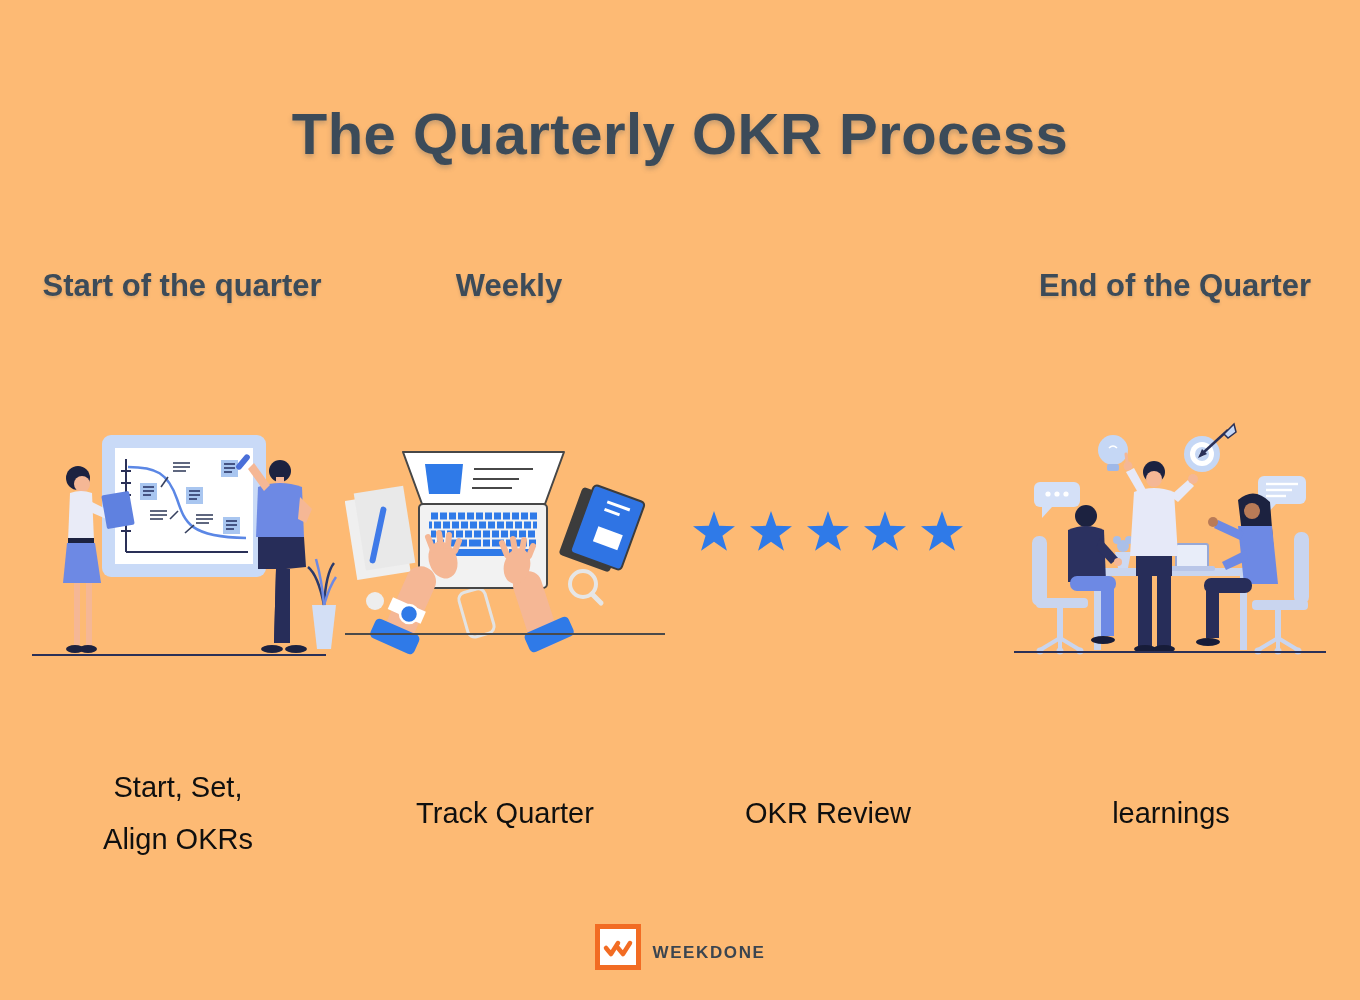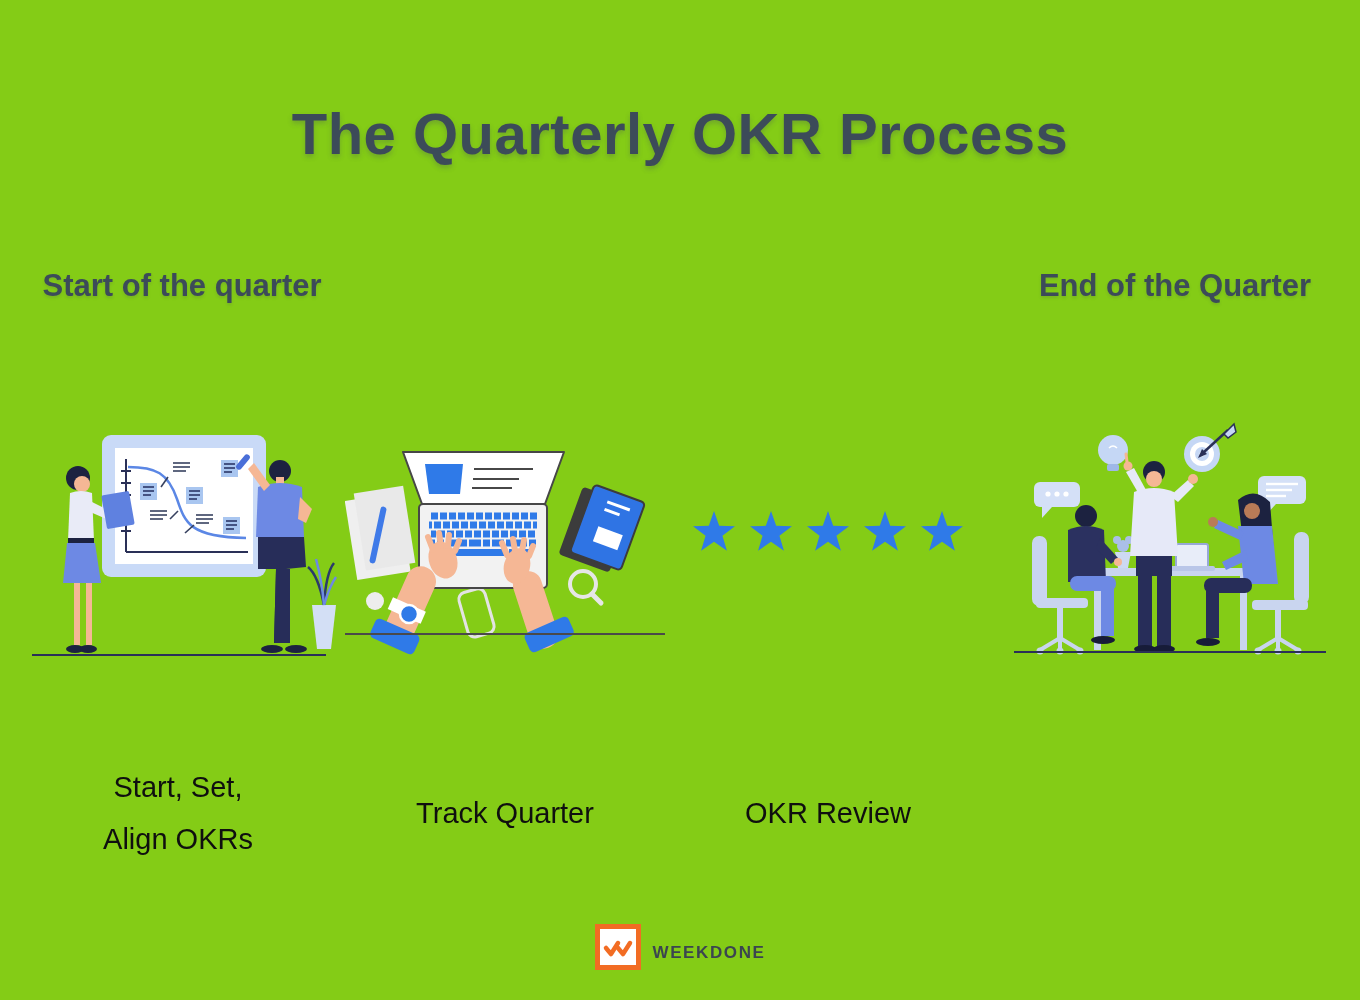--- a/index.html
+++ b/index.html
@@ -1,16 +1,16 @@
 <!DOCTYPE html>
 <html><head>
 <meta charset="utf-8">
 <style>
   html,body{margin:0;padding:0;background:#ffffff;}
-  .canvas{position:relative;width:1360px;height:1000px;background:#84cc16;overflow:hidden;
+  .canvas{position:relative;width:1360px;height:1000px;background:#fdba74;overflow:hidden;
           font-family:"Liberation Sans", sans-serif;}
   .page-title{position:absolute;top:100px;left:0;width:100%;text-align:center;margin:0;
               font-size:58px;font-weight:800;color:#3c4b59;letter-spacing:0.5px;
               text-shadow:0 3px 5px rgba(60,75,90,0.28);}
   .col{position:absolute;top:250px;width:340px;height:640px;}
   .col-1{left:8px}.col-2{left:335px}.col-3{left:658px}.col-4{left:1001px}
   .col-header{position:absolute;top:14px;left:0;width:100%;text-align:center;margin:4px;
               font-size:31px;font-weight:bold;color:#3c4b59;
               text-shadow:0 2px 3px rgba(60,75,90,0.18);}
   .illus{position:absolute;top:160px;left:0;width:100%;height:260px;
@@ -130,20 +130,21 @@
         <line x1="14" y1="230" x2="308" y2="230" stroke="#2a3057" stroke-width="2"></line>
       </svg>
     </div>
     <div class="caption">
       <span class="cap-line">Start, Set,</span>
       <span class="cap-line">Align OKRs</span>
     </div>
   </div>
 
   <div class="col col-2">
+    <h2 class="col-header">Weekly</h2>
     <div class="illus">
       <svg width="320" height="232" viewBox="0 0 320 232">
 
         <g transform="rotate(-9 35 100)">
           <rect x="6" y="58" width="54" height="80" fill="#efefef"></rect>
           <rect x="16" y="52" width="50" height="78" fill="#e9e9e9"></rect>
         </g>
         <rect x="30" y="68" width="6" height="58" rx="3" fill="#3f7ae8" transform="rotate(12 33 97)"></rect>
         <circle cx="30" cy="163" r="9" fill="#ededed"></circle>
 
@@ -320,20 +321,21 @@
         <circle cx="207" cy="102" r="5" fill="#b97b57"></circle>
         <path d="M240 130 L216 142 L220 150 L242 140 Z" fill="#6d89e4"></path>
         <rect x="198" y="158" width="48" height="15" rx="7" fill="#272d59"></rect>
         <rect x="200" y="168" width="13" height="50" fill="#272d59"></rect>
         <ellipse cx="202" cy="222" rx="12" ry="4" fill="#171c38"></ellipse>
 
         <line x1="8" y1="232" x2="320" y2="232" stroke="#2a3057" stroke-width="2"></line>
       </svg>
     </div>
     <div class="caption">
+      <span class="cap-line">learnings</span>
     </div>
   </div>
 
   <div class="footer">
     <svg width="46" height="46" viewBox="0 0 46 46">
       <rect x="2.5" y="2.5" width="41" height="41" fill="#ffffff" stroke="#f26c23" stroke-width="5"></rect>
       <path d="M11 24 L16 30 L23 19" fill="none" stroke="#f26c23" stroke-width="4.5" stroke-linecap="round" stroke-linejoin="round"></path>
       <path d="M23 24 L28 30 L35 19" fill="none" stroke="#f26c23" stroke-width="4.5" stroke-linecap="round" stroke-linejoin="round"></path>
     </svg>
     <span class="brand-name">WEEKDONE</span>

